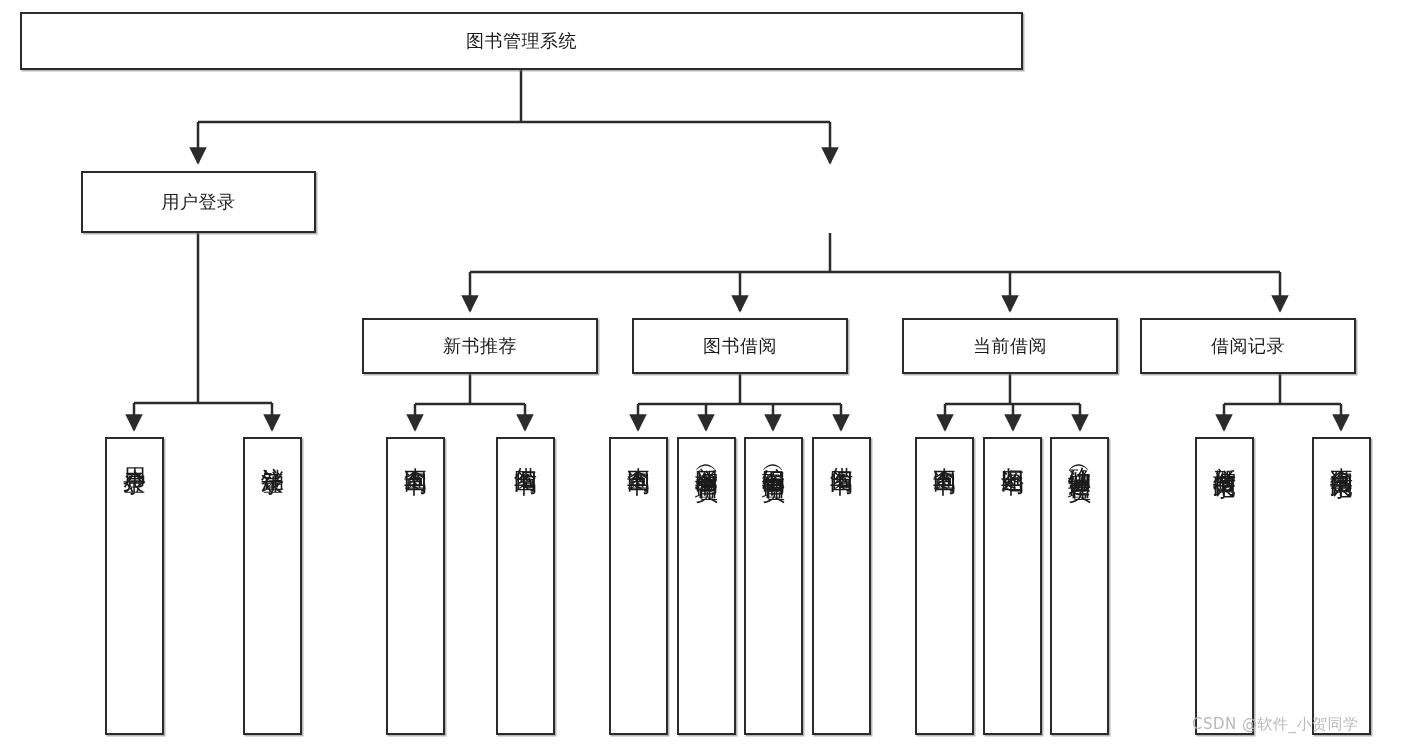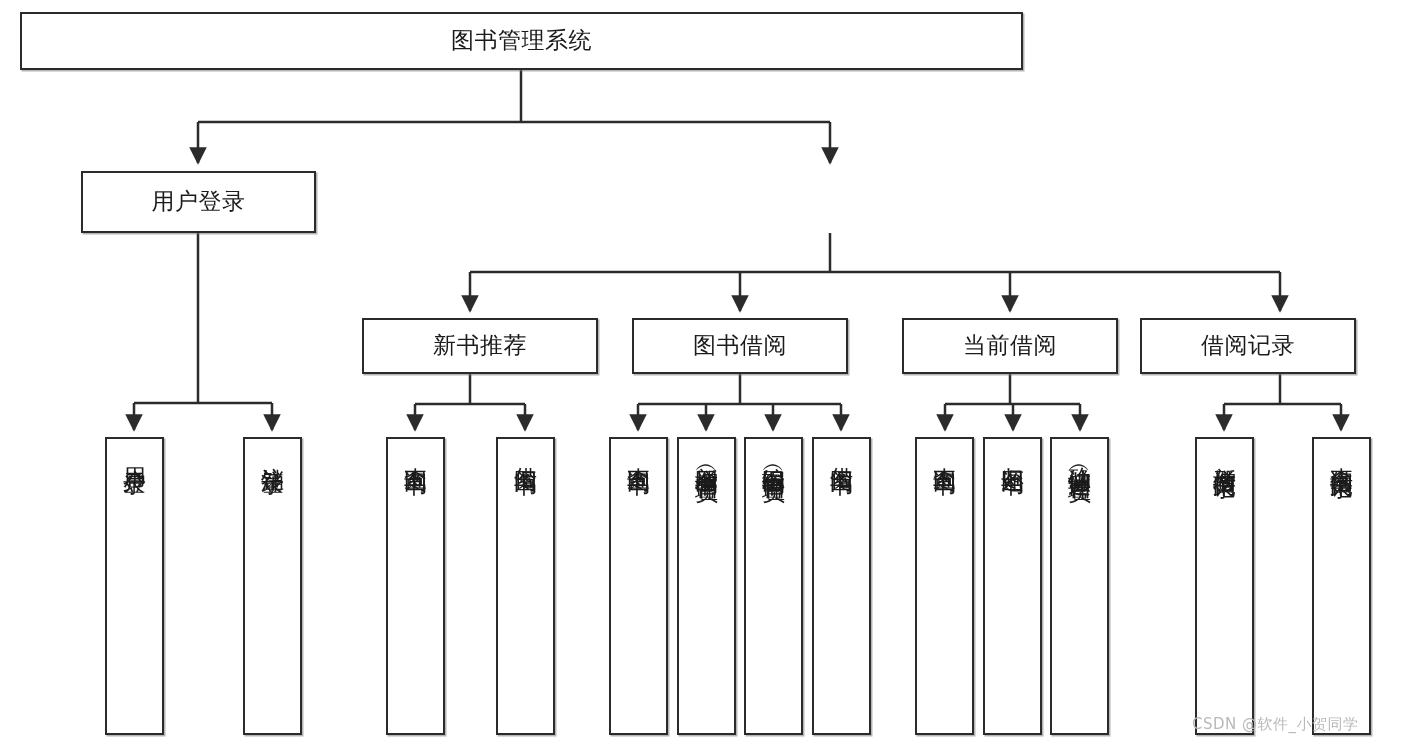--- a/index.html
+++ b/index.html
@@ -36,21 +36,21 @@
     box-shadow: 1.5px 1.5px 0 rgba(120,120,120,0.55);
   }
   .node .label {
     display: block;
     text-align: center;
     line-height: 1.18;
     letter-spacing: 0.5px;
   }
   .node.horizontal .label {
     writing-mode: horizontal-tb;
-    font-size: 23px;
+    font-size: 18px;
   }
   .node.vertical {
     align-items: flex-start;
     justify-content: center;
     padding-top: 10px;
   }
   .node.vertical .label {
     writing-mode: vertical-rl;
     text-orientation: upright;
     font-size: 23px;

